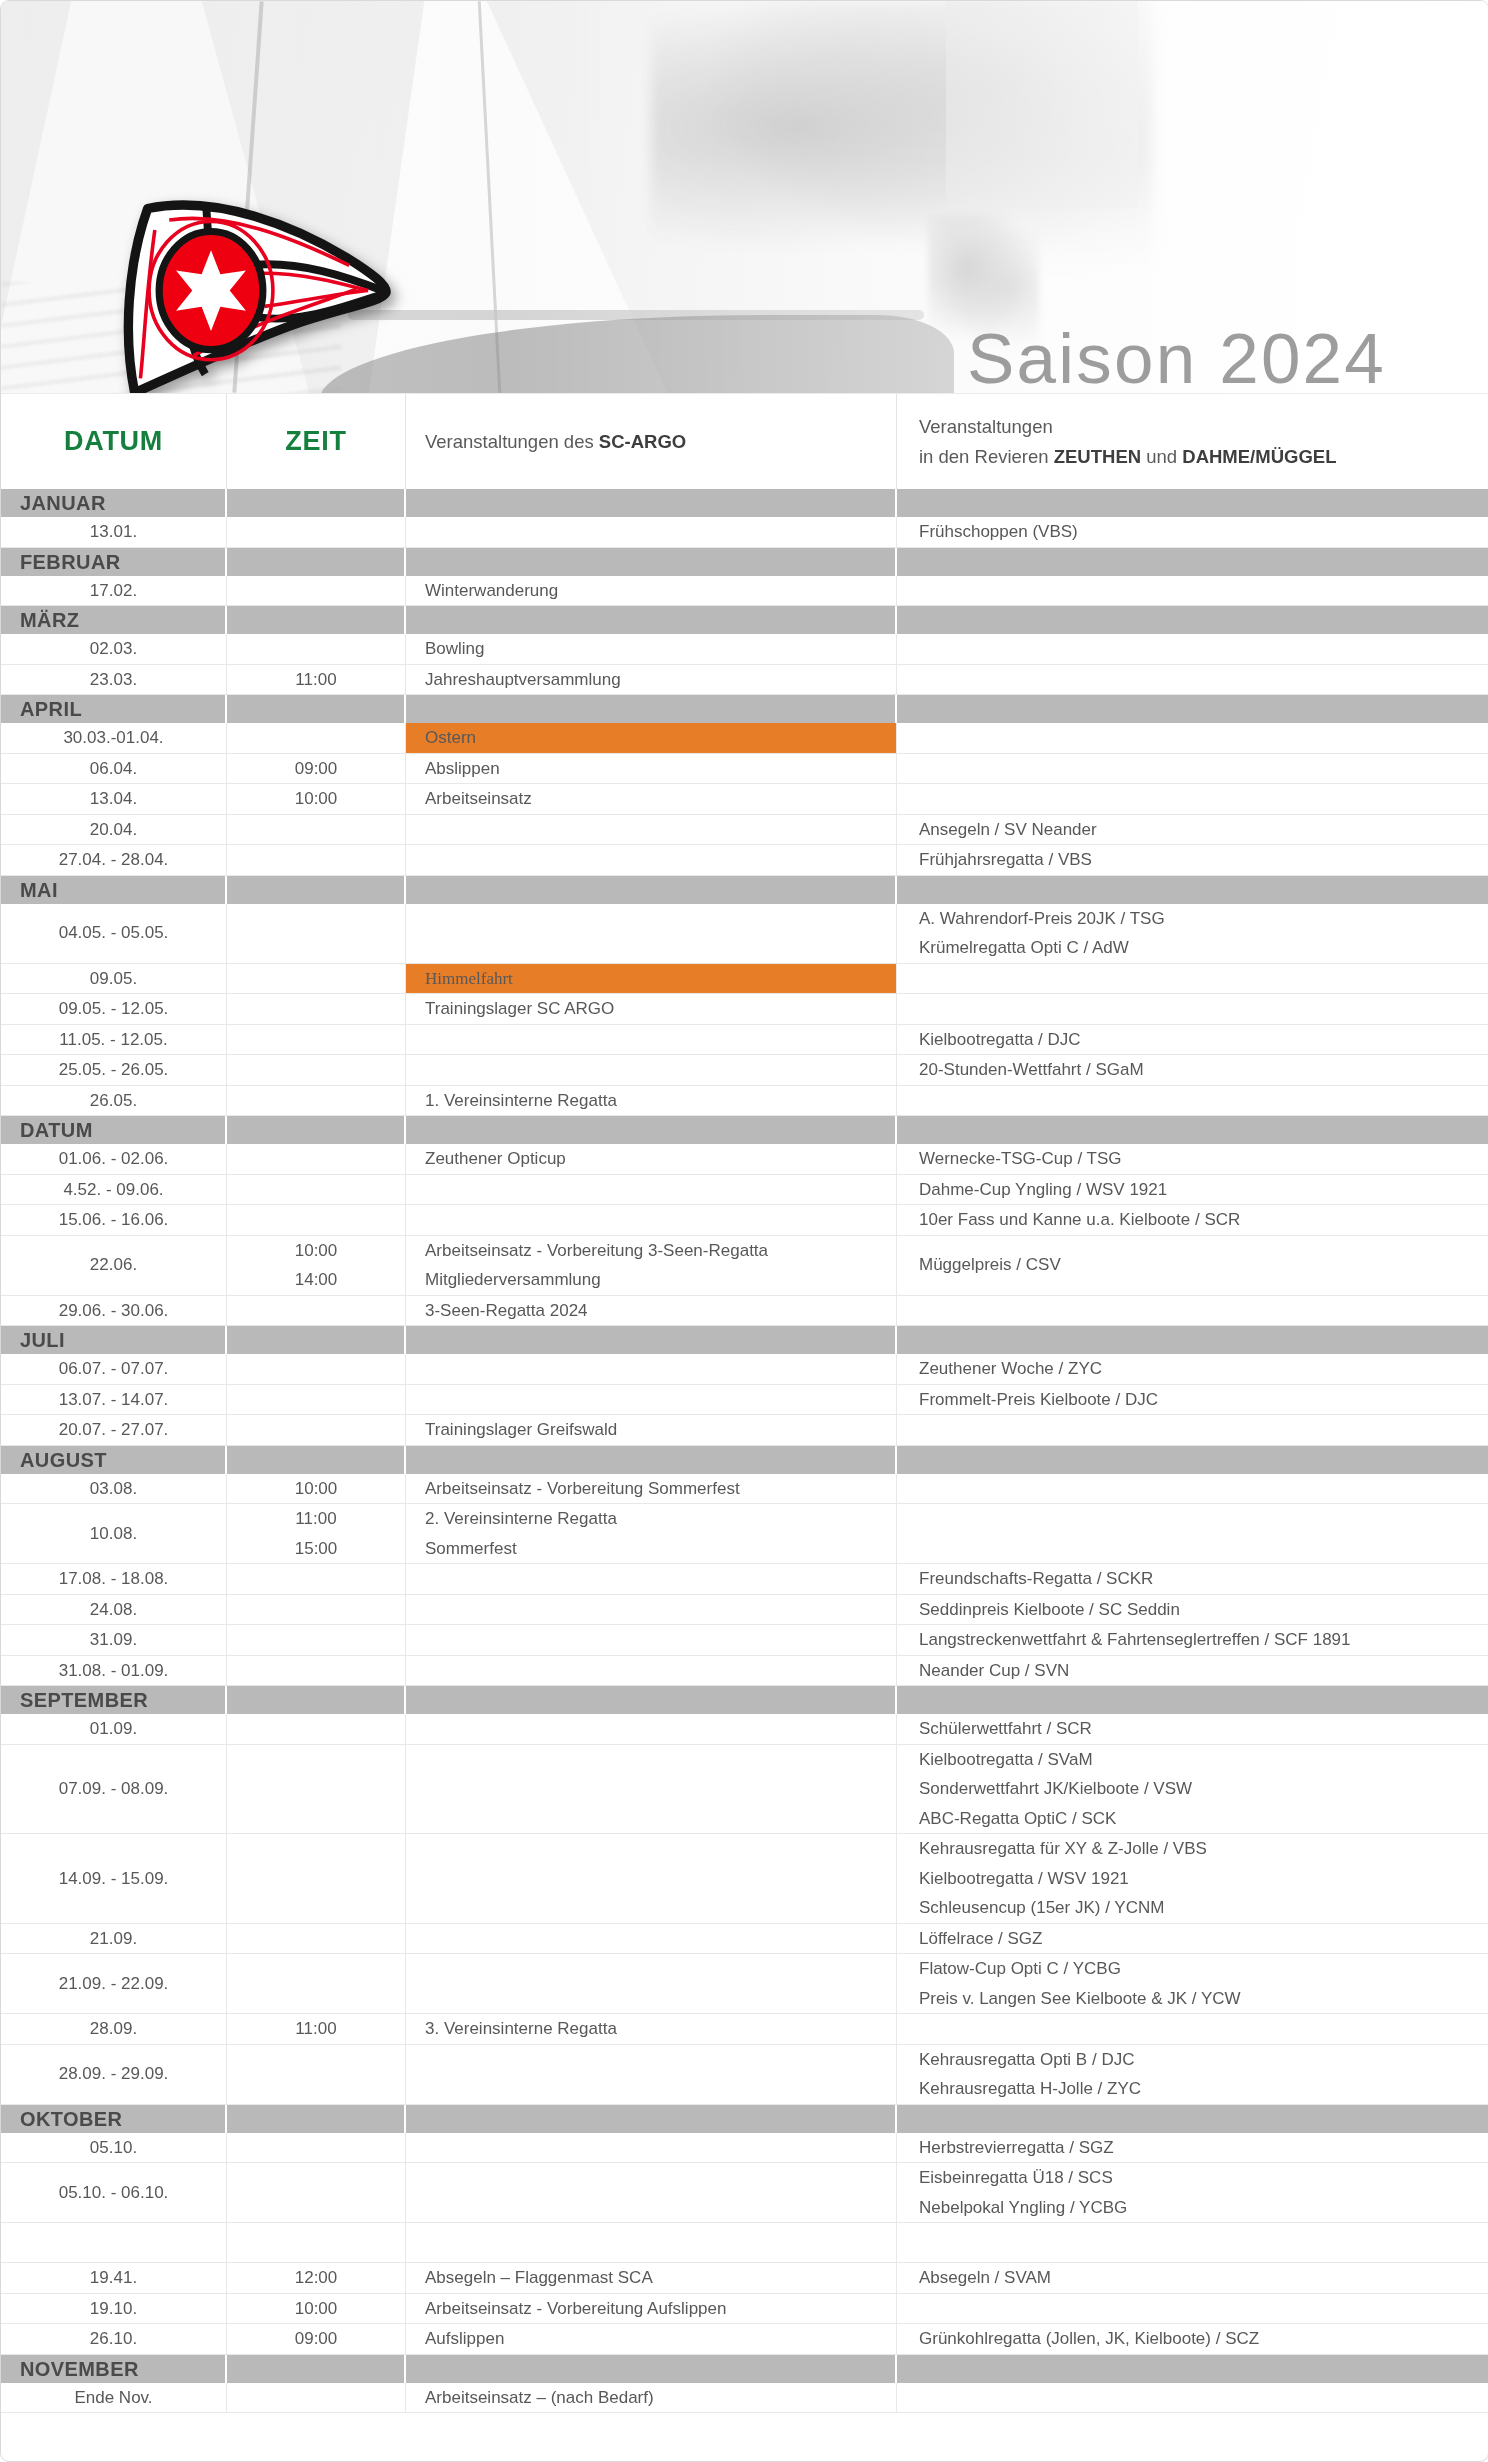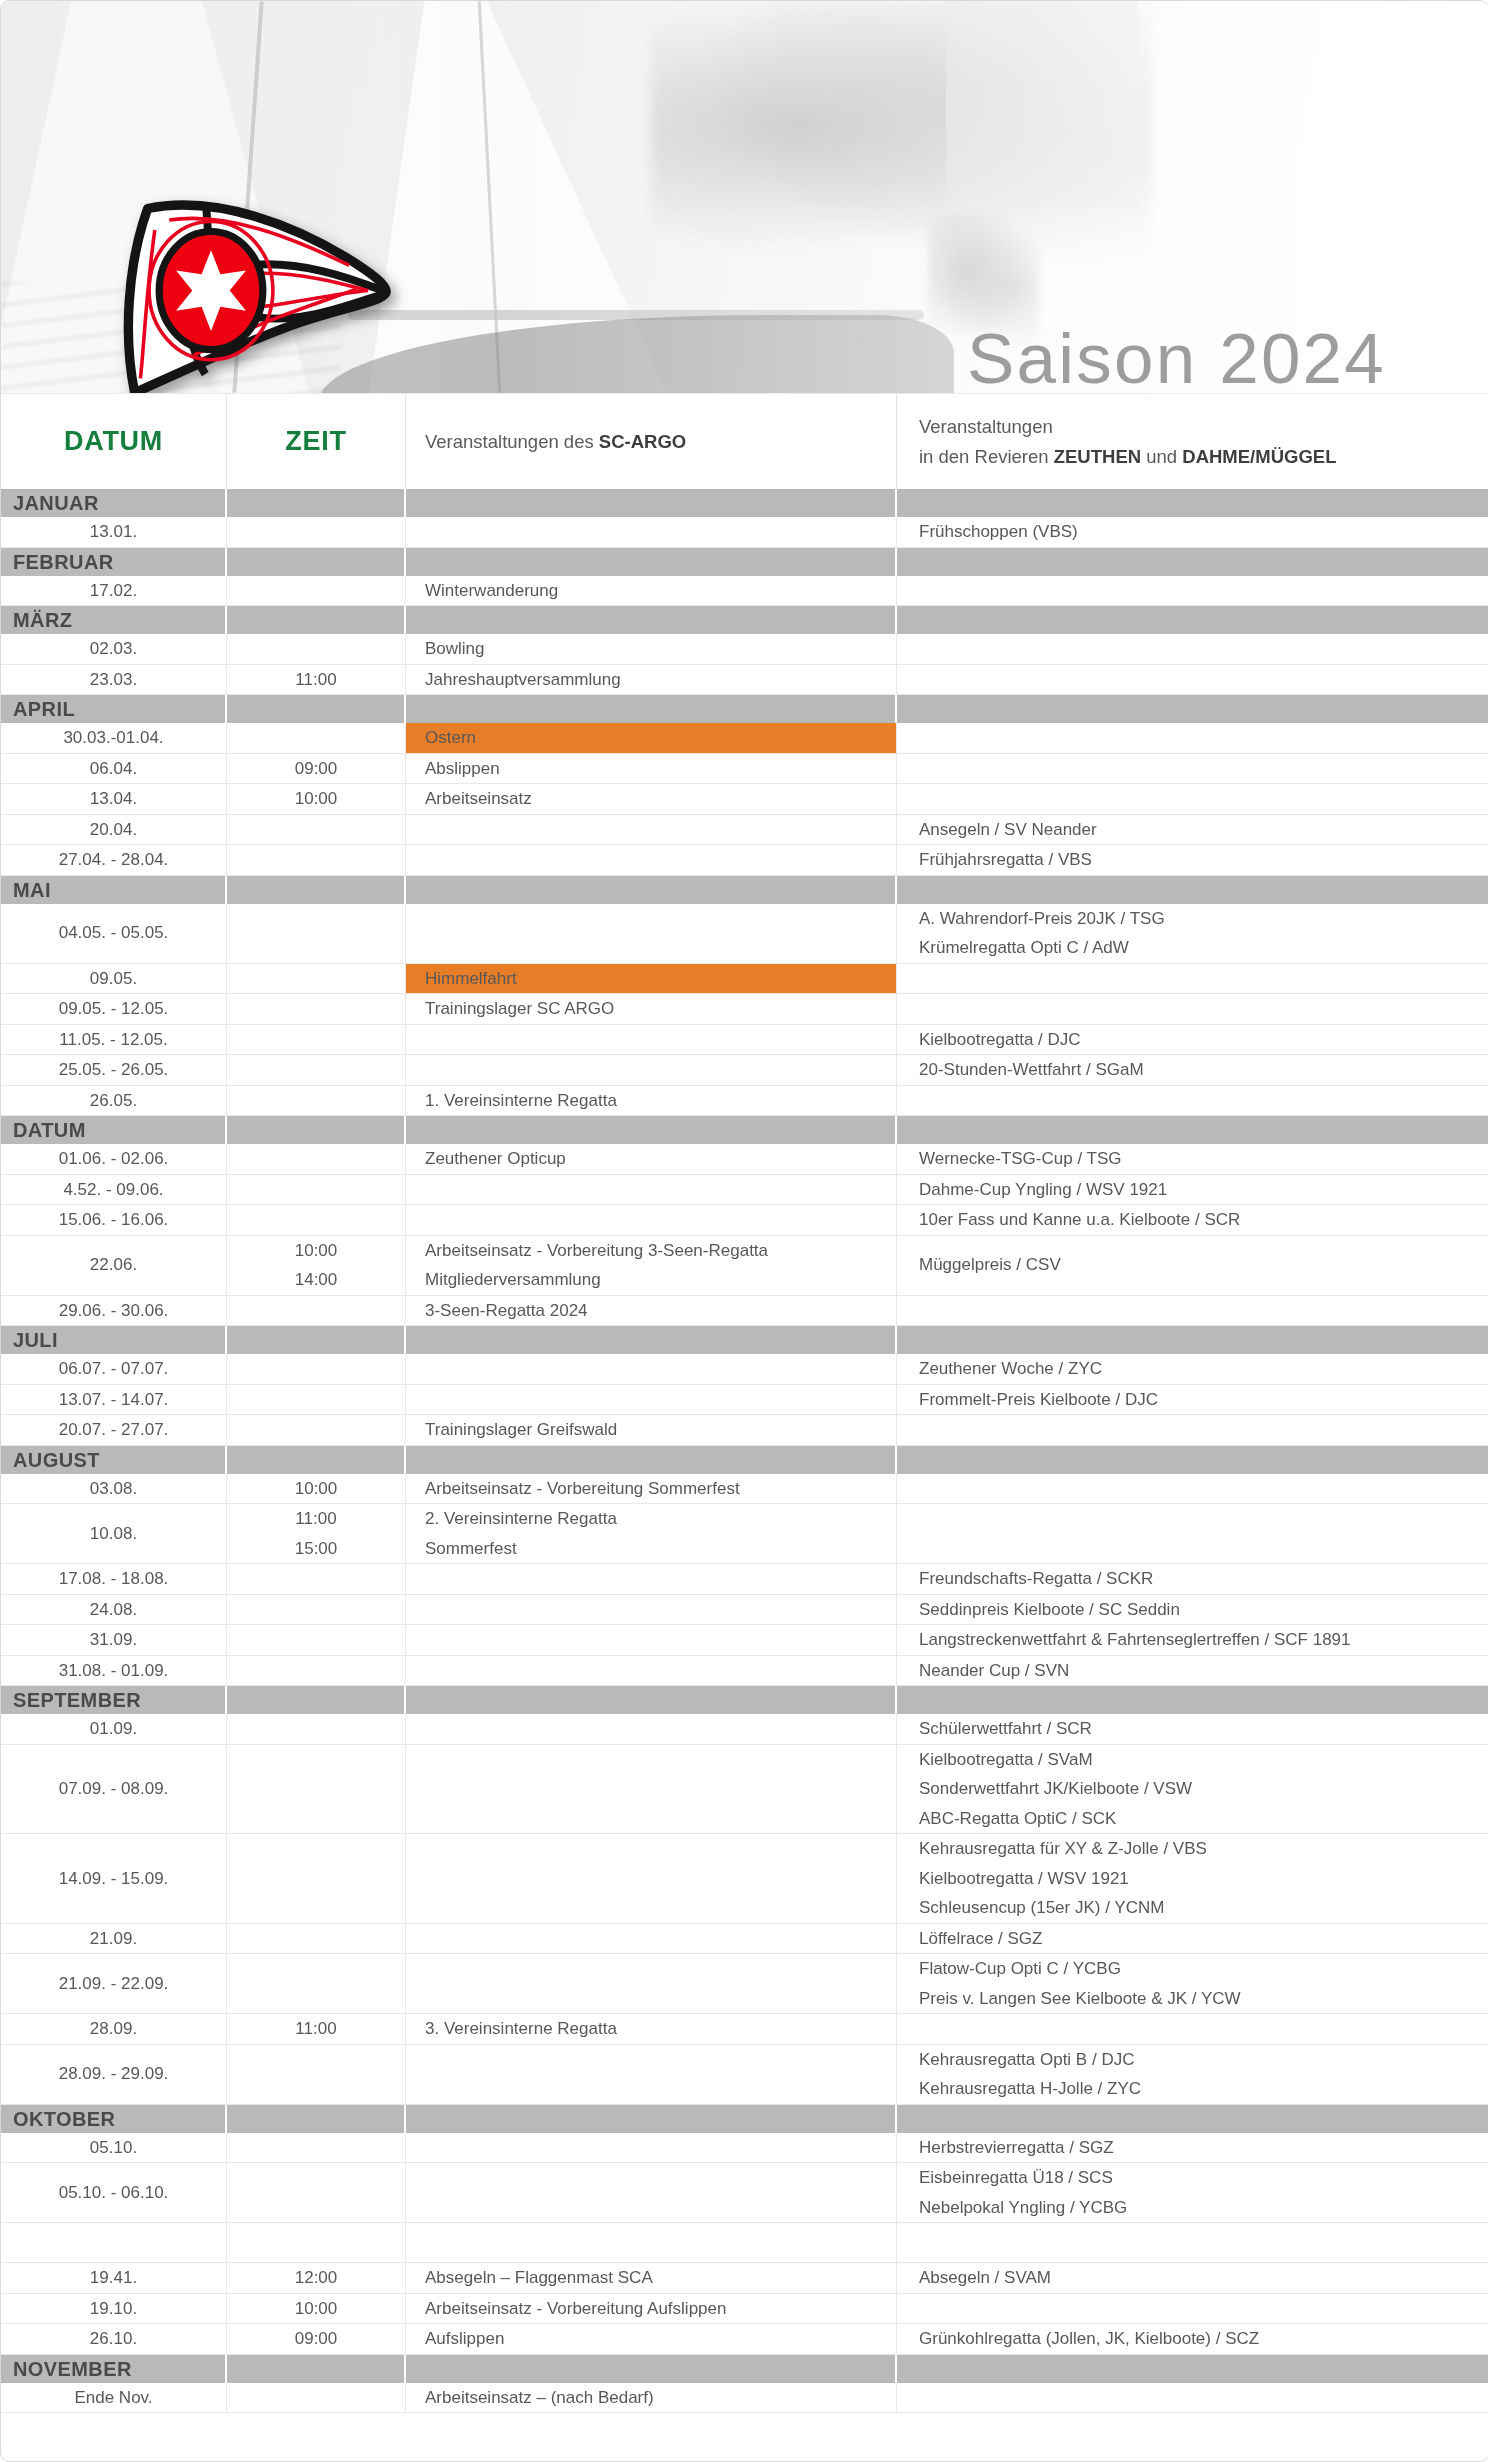--- a/index.html
+++ b/index.html
@@ -55,21 +55,21 @@
   .hc.center{align-items:center;}
   .th-label{font-weight:700;font-size:27px;color:#15803d;letter-spacing:0.7px;line-height:25px;}
   .hc .hline{font-size:18.5px;line-height:29.5px;color:#5a5a5a;white-space:nowrap;}
   .hc .hline b{color:#3e3e3e;font-weight:700;}
   .pad-argo{padding-left:19px;}
   .pad-revier{padding-left:22px;}
   
   .mrow{height:28px;background:#fff;}
   .mrow .mc{background:#b9b9b9;border-right:2.2px solid #fff;box-sizing:border-box;}
   .mrow .mc:last-child{border-right:none;}
-  .month-label{font-weight:700;font-size:20px;line-height:28px;color:#4a4a4a;padding-left:12px;letter-spacing:0.4px;white-space:nowrap;}
+  .month-label{font-weight:700;font-size:20px;line-height:28px;color:#4a4a4a;padding-left:19px;letter-spacing:0.4px;white-space:nowrap;}
   
   .drow{min-height:29.5px;border-bottom:1.5px solid #e8e8e8;box-sizing:border-box;background:#fff;}
   .drow .cd{display:flex;flex-direction:column;justify-content:center;border-right:1.5px solid #e8e8e8;box-sizing:border-box;}
   .drow .cd:last-child{border-right:none;}
   .cd.center{align-items:center;text-align:center;}
   .ln{font-size:17px;line-height:29.5px;color:#585858;white-space:nowrap;}
   .spacer-row{min-height:40px;}
 </style>
 </head>
 <body>
@@ -269,21 +269,21 @@
         <div class="cd pad-revier">
           <div class="ln">A. Wahrendorf-Preis 20JK / TSG</div>
           <div class="ln">Krümelregatta Opti C / AdW</div>
         </div>
       </div>
       <div class="grid-row drow">
         <div class="cd center">
           <div class="ln">09.05.</div>
         </div>
         <div class="cd center"></div>
-        <div class="cd pad-argo" style="background: rgb(232, 125, 40);">
+        <div class="cd pad-argo" style="background: rgb(232, 125, 40); font-family: Liberation Serif, serif;">
           <div class="ln">Himmelfahrt</div>
         </div>
         <div class="cd pad-revier"></div>
       </div>
       <div class="grid-row drow">
         <div class="cd center">
           <div class="ln">09.05. - 12.05.</div>
         </div>
         <div class="cd center"></div>
         <div class="cd pad-argo">

